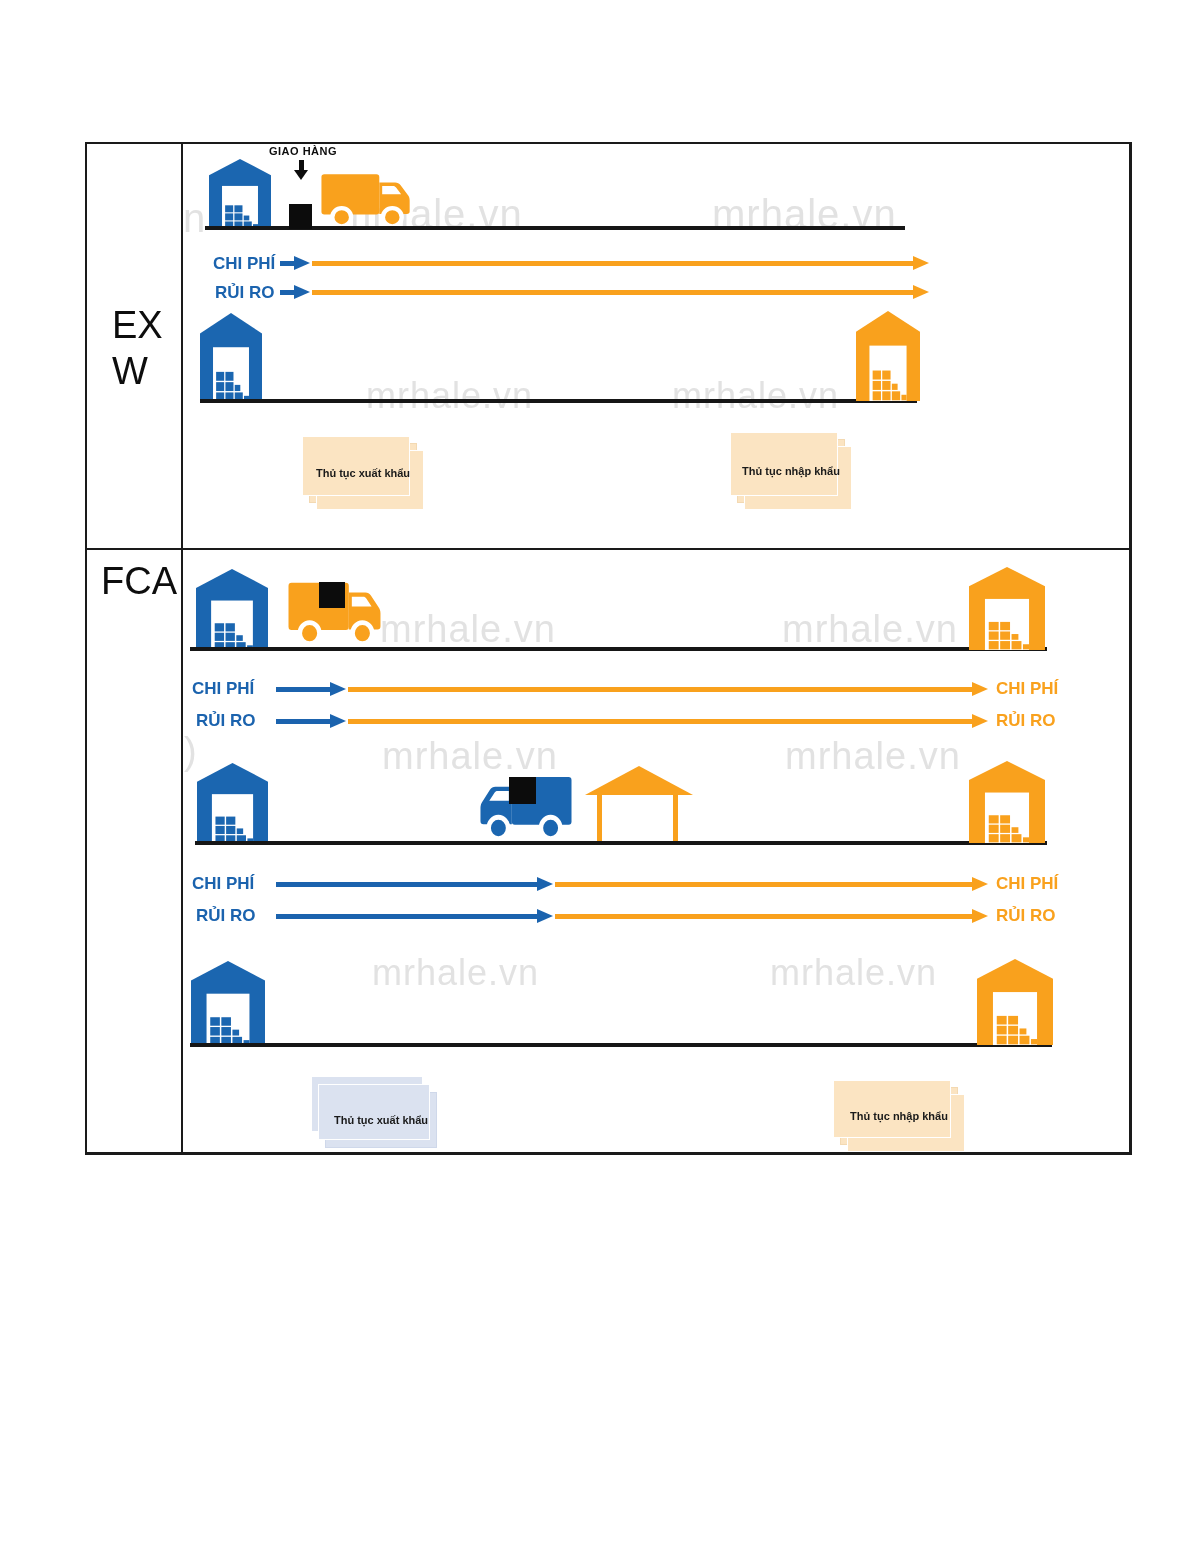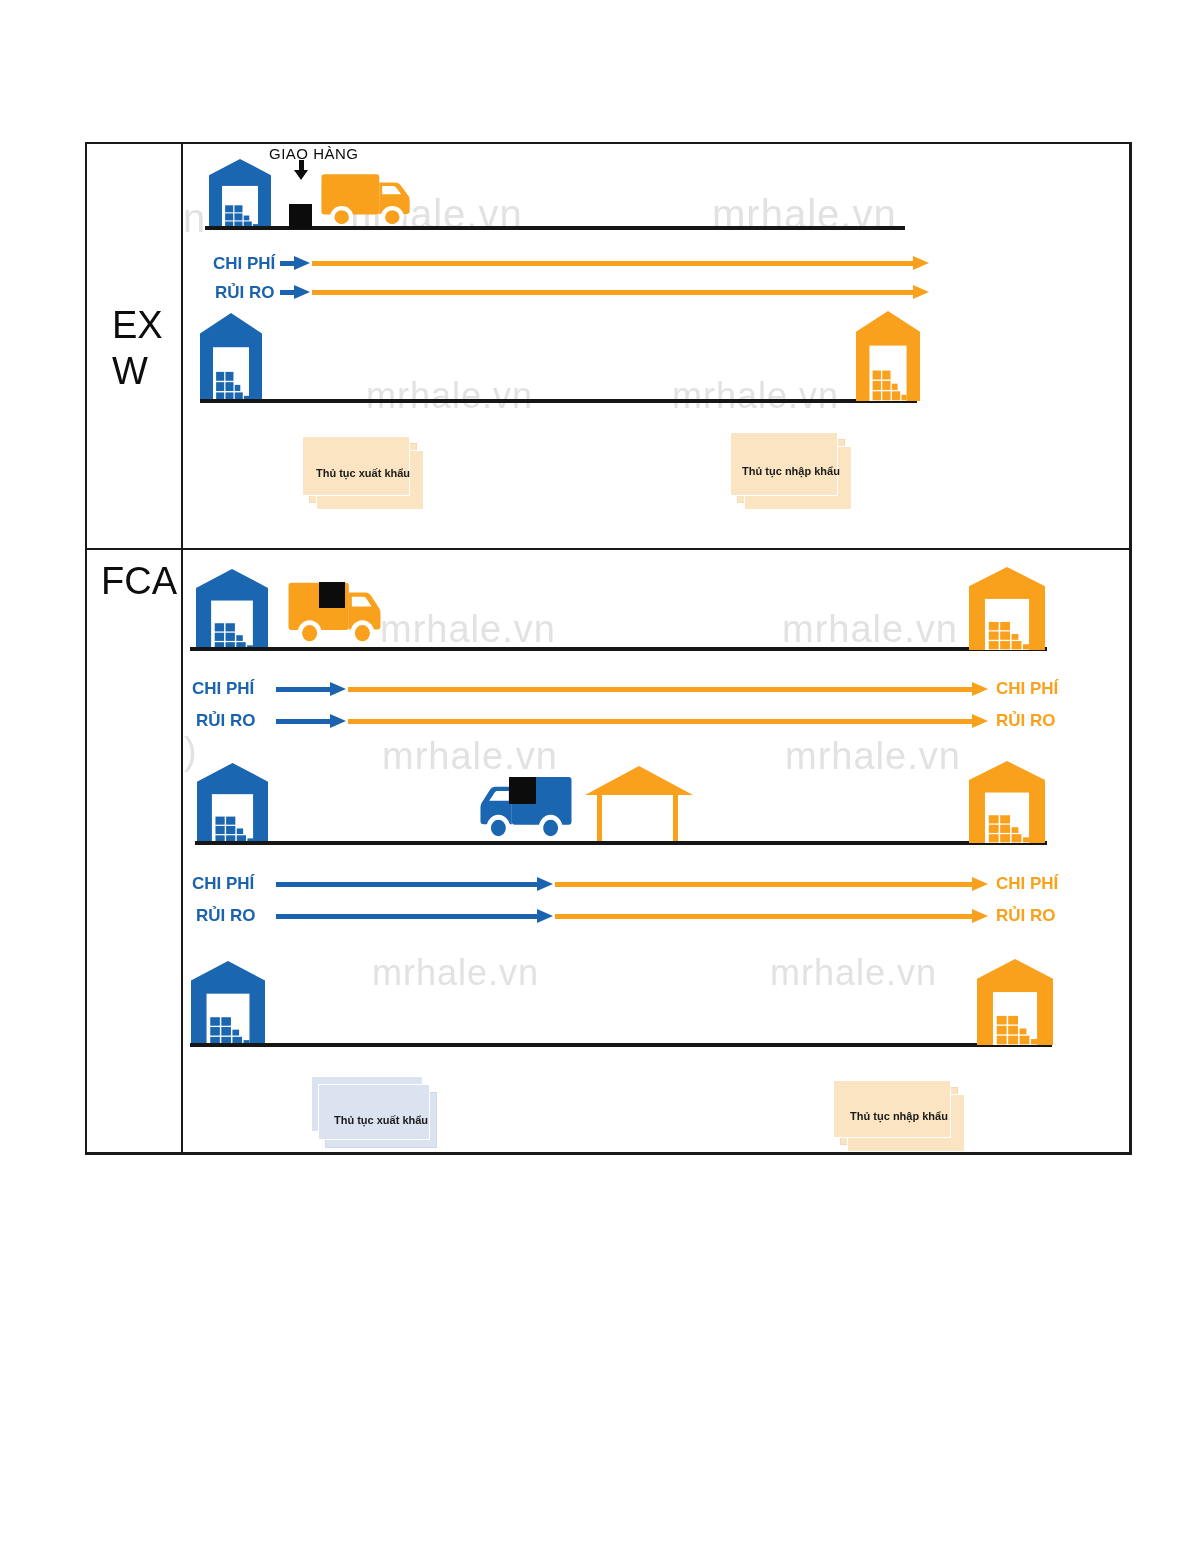--- a/index.html
+++ b/index.html
@@ -30,21 +30,21 @@
   .hline.o{background:#f9a11d;}
   .tri{position:absolute;width:0;height:0;border-top:7px solid transparent;border-bottom:7px solid transparent;z-index:2;}
   .tri.b{border-left:16px solid #1b63ae;}
   .tri.o{border-left:16px solid #f9a11d;}
   .tri-down{position:absolute;width:0;height:0;border-left:7px solid transparent;border-right:7px solid transparent;border-top:10px solid #0c0c0c;z-index:2;}
   .arrow-shaft-v{position:absolute;width:5px;background:#0c0c0c;z-index:2;}
   
   .lbl{position:absolute;font-weight:bold;font-size:17px;line-height:18px;z-index:2;white-space:nowrap;}
   .lbl.b{color:#1b63ae;}
   .lbl.o{color:#f9a11d;}
-  .giao{position:absolute;font-weight:normal;font-size:15px;letter-spacing:.5px;color:#0c0c0c;z-index:2;white-space:nowrap;}
+  .giao{position:absolute;font-weight:bold;font-size:11px;letter-spacing:.5px;color:#0c0c0c;z-index:2;white-space:nowrap;}
   
   .roof{position:absolute;background:#f9a11d;clip-path:polygon(50% 0,100% 100%,0 100%);z-index:2;}
   .leg{position:absolute;width:5px;background:#f9a11d;z-index:2;}
   
   .card{position:absolute;display:flex;align-items:center;justify-content:center;
         font-size:11px;font-weight:600;color:#1a1a1a;text-align:center;z-index:2;white-space:nowrap;}
   .card.peach{background:#fbe4c2;border:1px solid #f3d9b2;}
   .card.peach::before{content:"";position:absolute;left:-8px;top:-8px;width:100%;height:100%;
         background:#fbe4c2;border:1px solid #fff;z-index:-1;}
   .card.peach::after{content:"";position:absolute;left:6px;top:6px;width:100%;height:100%;

